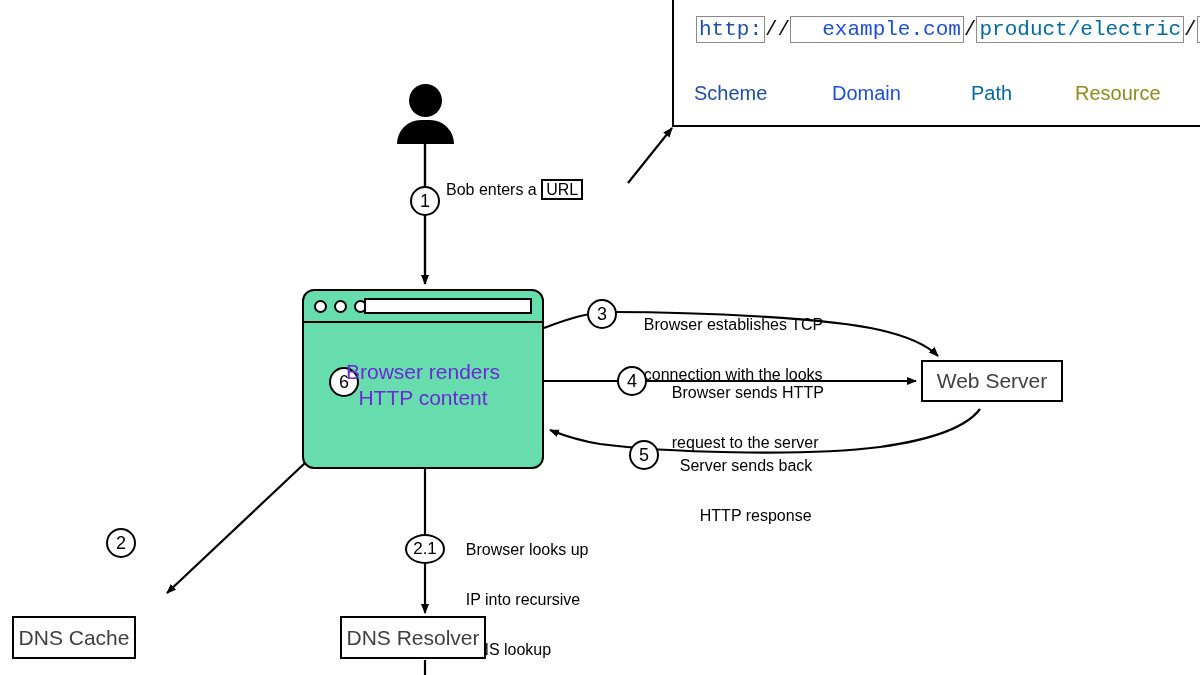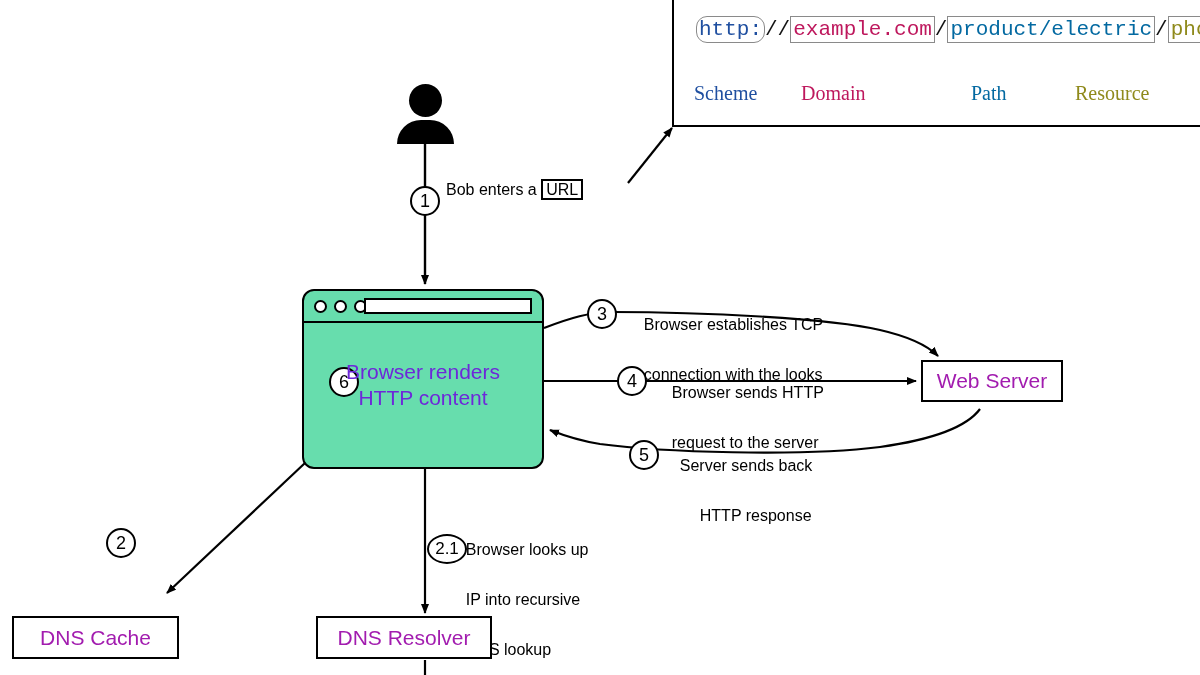--- a/index.html
+++ b/index.html
@@ -3,27 +3,27 @@
 <meta charset="utf-8">
 <style>
   html,body{margin:0;padding:0;background:#ffffff;}
   body{width:1200px;height:675px;overflow:hidden;font-family:"Liberation Sans",sans-serif;}
   #stage{position:relative;width:1200px;height:675px;background:#ffffff;}
   #svg-layer{position:absolute;left:0;top:0;width:1200px;height:675px;}
   .htxt{position:absolute;color:#000;font-family:"Liberation Sans",sans-serif;font-size:16px;line-height:25px;white-space:pre;}
   .urlpanel{position:absolute;left:672px;top:-34px;width:540px;height:161px;border:2.5px solid #000;background:#fff;box-sizing:border-box;}
   .urlbar{position:absolute;left:22px;top:50px;font-family:"Liberation Mono",monospace;font-size:21px;white-space:nowrap;letter-spacing:0px;}
   .seg{border:1px solid #8a8a8a;padding:1px 2px;}
-  .c-scheme{color:#1f4fa0;border-radius:11px;}
-  .c-domain{color:#be185d;}
+  .c-scheme{color:#1f4fa0;}
+  .c-domain{color:#1d4ed8;padding-left:31px;}
   .c-path{color:#0369a1;}
   .c-res{color:#8f8a1c;}
   .sep{color:#111;}
-  .plabel{position:absolute;font-family:Liberation Serif, serif;font-size:20px;white-space:nowrap;}
-  .nodebox{position:absolute;border:2.5px solid #000;background:#fff;box-sizing:border-box;display:flex;align-items:center;justify-content:center;font-size:21px;color:#a21caf;}
+  .plabel{position:absolute;font-family:Liberation Sans, sans-serif;font-size:20px;white-space:nowrap;}
+  .nodebox{position:absolute;border:2.5px solid #000;background:#fff;box-sizing:border-box;display:flex;align-items:center;justify-content:center;font-size:21px;color:#404040;}
   .browser{position:absolute;left:302px;top:289px;width:242px;height:180px;border:2.5px solid #000;border-radius:12px;background:#67ddad;box-sizing:border-box;}
   .bchrome{position:absolute;left:0;top:0;width:100%;height:32px;border-bottom:2.5px solid #000;box-sizing:border-box;}
   .dot{position:absolute;top:9px;width:13px;height:13px;border:2px solid #000;border-radius:50%;background:#fff;box-sizing:border-box;}
   .addrbar{position:absolute;left:60px;top:7px;right:10px;height:16px;border:2px solid #000;background:#fff;box-sizing:border-box;}
   .blabel{position:absolute;left:0;right:0;top:68px;text-align:center;font-size:21px;line-height:26px;color:#6d28d9;}
   .stepc{position:absolute;width:30px;height:30px;border:2px solid #000;border-radius:50%;background:#fff;display:flex;align-items:center;justify-content:center;font-size:18px;color:#000;box-sizing:border-box;}
   .stepc.wide{width:40px;font-size:17px;}
   .person{position:absolute;left:397px;top:84px;width:57px;height:58px;}
   .phead{position:absolute;left:12px;top:0;width:33px;height:33px;border-radius:50%;background:#000;}
   .pbody{position:absolute;left:0;top:36px;width:57px;height:24px;background:#000;border-radius:28px 28px 0 0;}
@@ -113,28 +113,28 @@
     <span>Server sends back</span><br>
     <span style="display:inline-block;padding-left:20px;">HTTP response</span>
   </div>
 
   <div class="nodebox" style="left:921px;top:360px;width:142px;height:42px;">
     <span>Web Server</span>
   </div>
 
   <div class="stepc" style="left:106px;top:528px;">2</div>
 
-  <div class="stepc wide" style="left:427px;top:534px;">2.1</div>
+  <div class="stepc wide" style="left:405px;top:534px;">2.1</div>
   <div class="htxt" style="left:448px;top:512px;">
     <span>Browser looks up</span><br>
     <span>IP into recursive</span><br>
     <span>DNS lookup</span>
   </div>
 
-  <div class="nodebox" style="left:12px;top:616px;width:167px;height:43px;">
+  <div class="nodebox" style="left:12px;top:616px;width:124px;height:43px;">
     <span>DNS Cache</span>
   </div>
 
-  <div class="nodebox" style="left:316px;top:616px;width:176px;height:43px;text-align:center;">
+  <div class="nodebox" style="left:340px;top:616px;width:146px;height:43px;text-align:center;">
     <span>DNS Resolver</span>
   </div>
 
 </div>
 
 </body></html>

